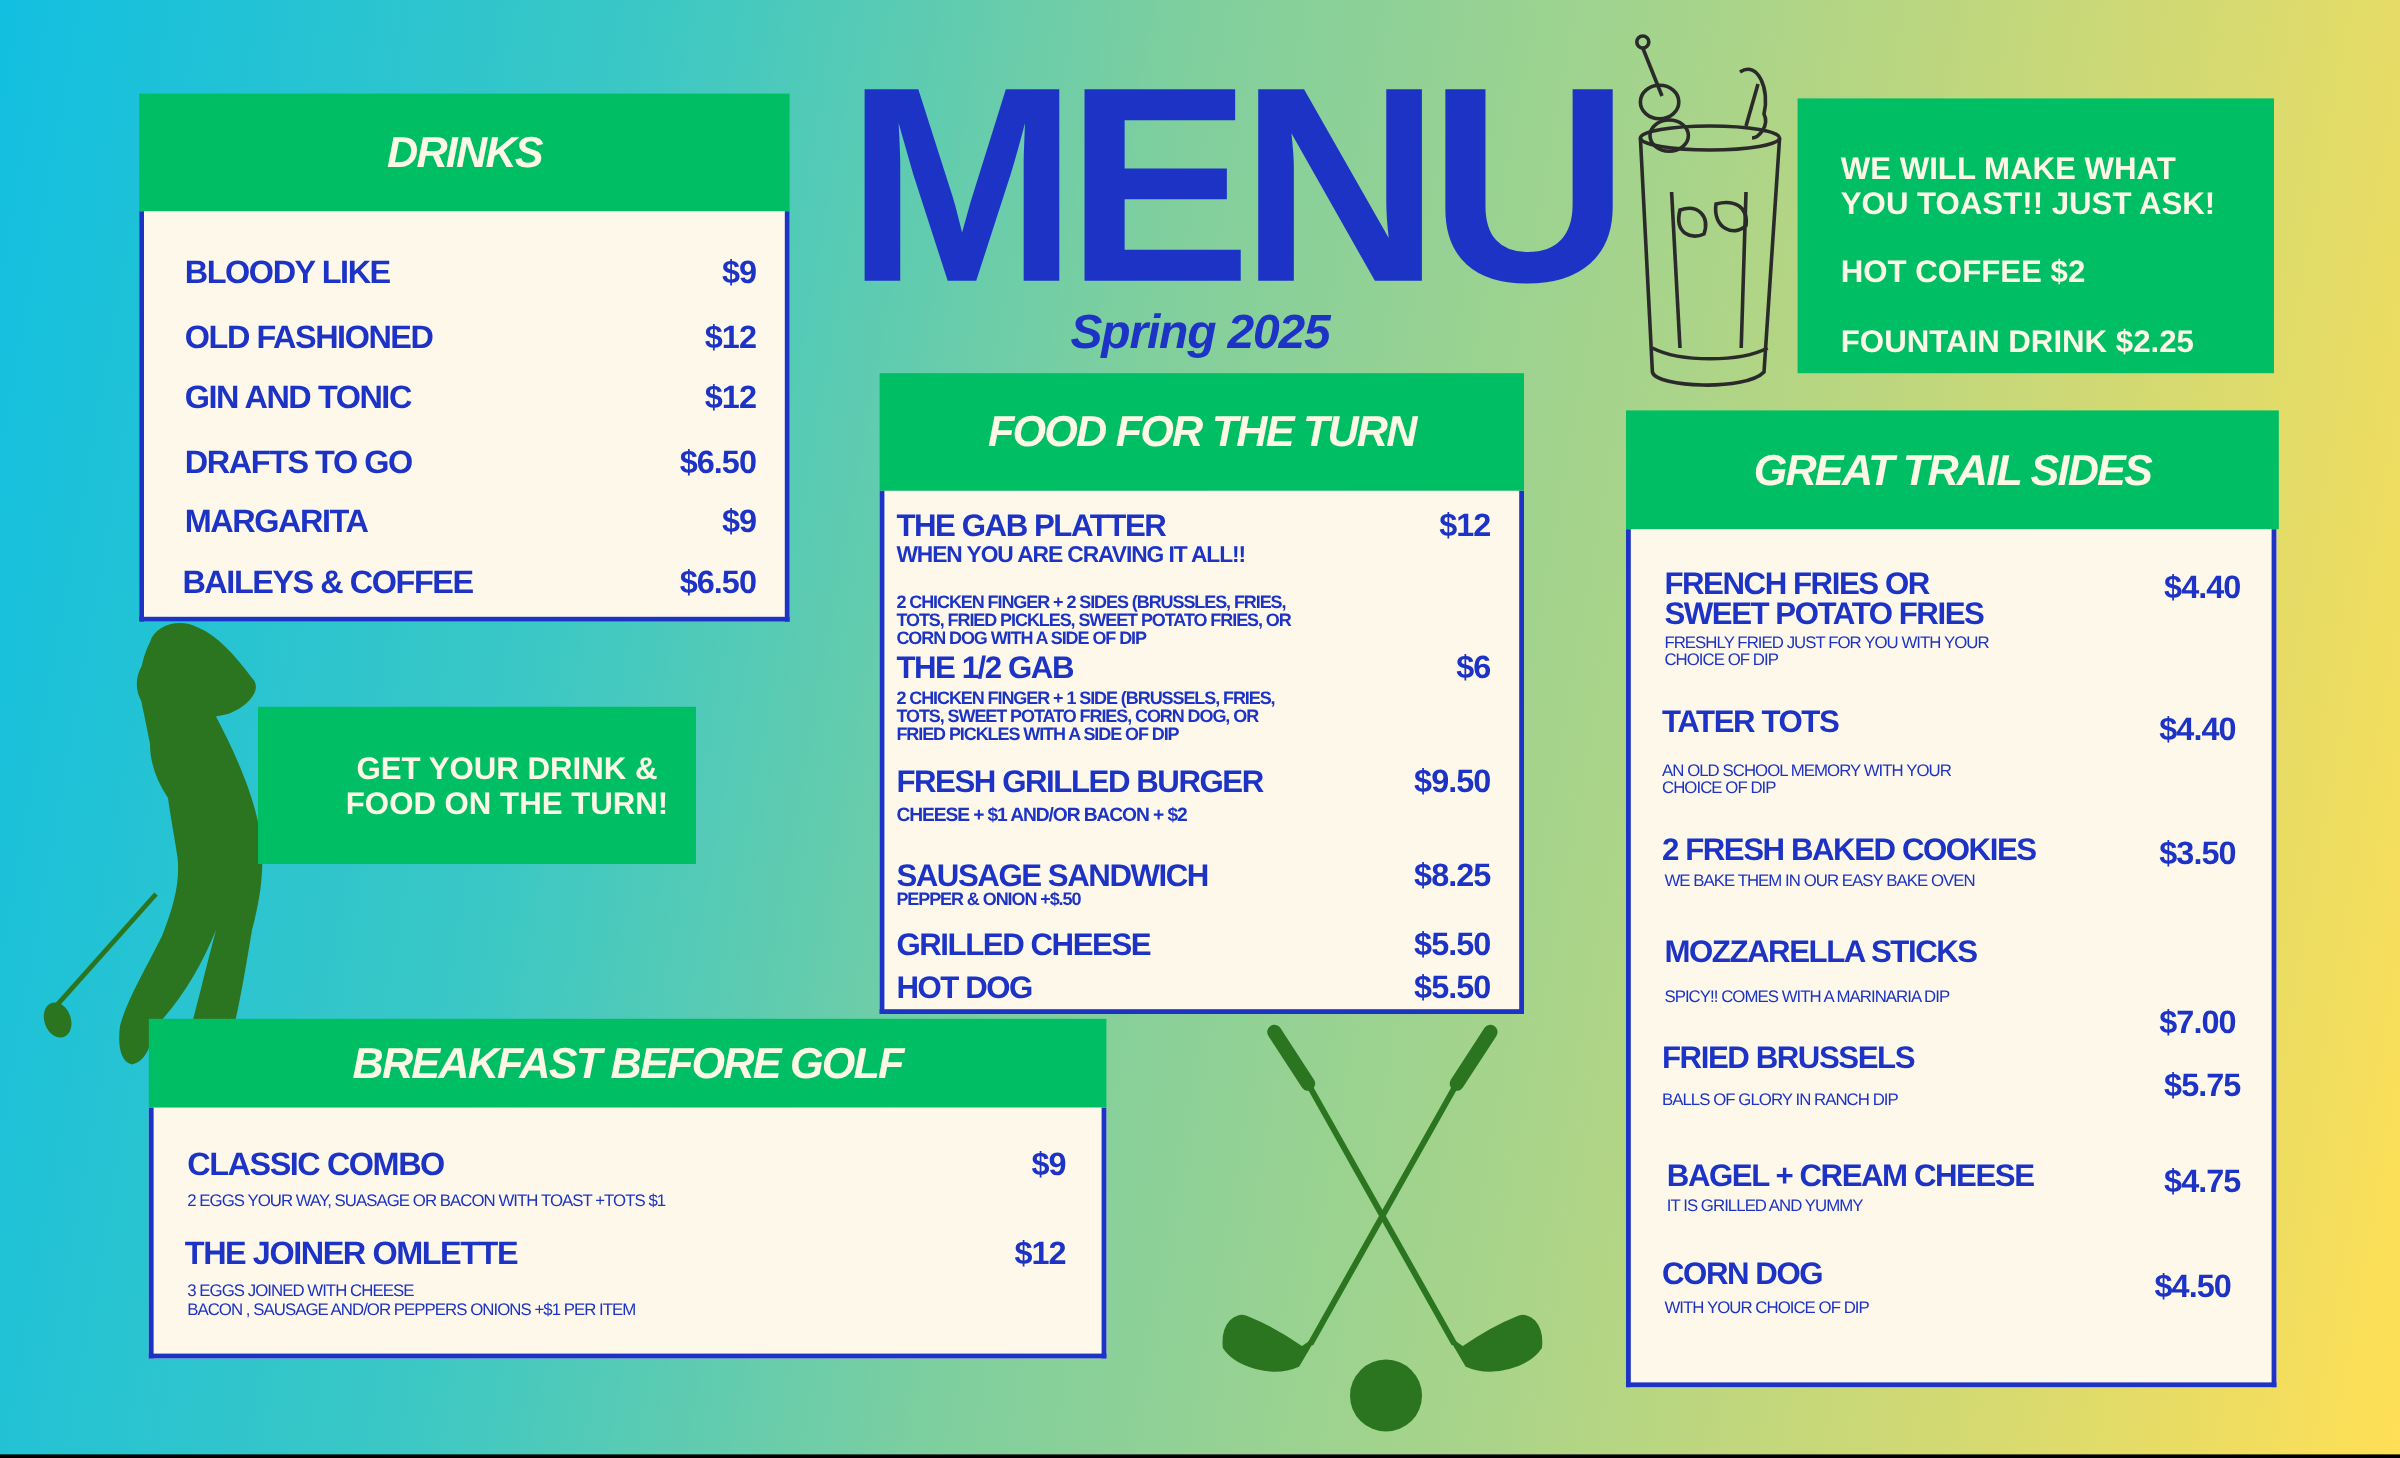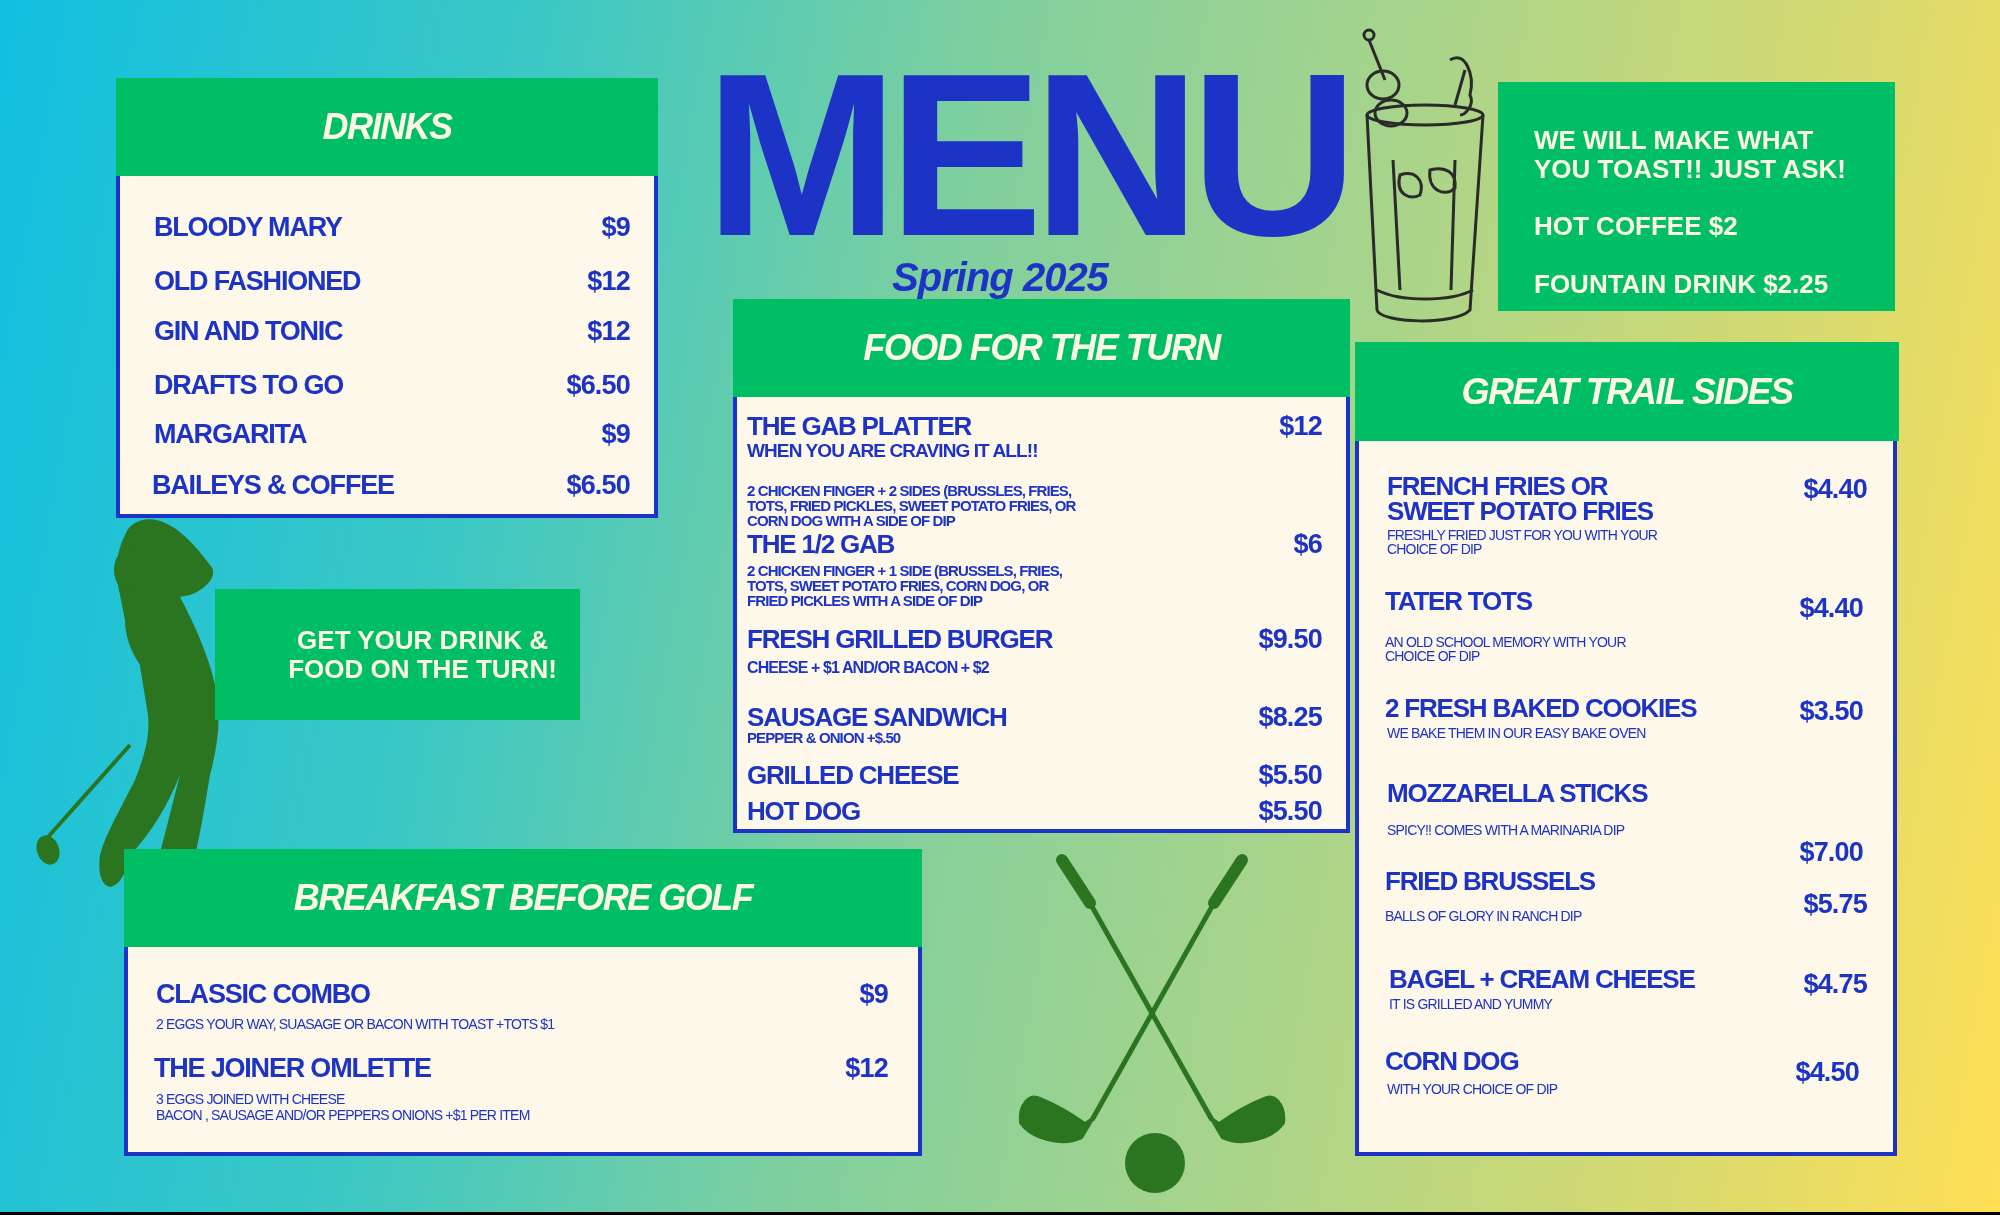--- a/index.html
+++ b/index.html
@@ -45,38 +45,38 @@
     }
 
     
     #drinks { left: 116px; top: 78px; width: 542px; }
     #drinks .card-header { height: 98px; font-size: 36px; }
     #drinks .card-body { height: 342px; }
     #drinks .item-name { left: 34px; font-size: 27px; }
     #drinks .item-price { right: 24px; font-size: 27px; }
 
     
-    #food { left: 733px; top: 299px; width: 617px; border-radius: 31px; }
+    #food { left: 733px; top: 311px; width: 537px; border-radius: 31px; }
     #food .card-header { height: 98px; font-size: 36px; }
     #food .card-body { height: 436px; }
     #food .item-name { left: 10px; font-size: 26px; }
     #food .item-price { right: 24px; font-size: 27px; }
     #food .item-desc { left: 10px; font-size: 15px; font-weight: bold; letter-spacing: -0.9px; }
 
     
     #sides { left: 1355px; top: 342px; width: 544px; }
     #sides .card-header { height: 99px; font-size: 36px; }
     #sides .card-body { height: 715px; width: 542px; }
     #sides .item-name { left: 28px; font-size: 26px; line-height: 0.95; }
     #sides .item-price { right: 26px; font-size: 27px; }
     #sides .item-desc { left: 28px; font-size: 14px; }
 
     
     #breakfast { left: 124px; top: 849px; width: 798px; }
-    #breakfast .card-header { height: 98px; font-size: 36px; text-align: right; }
+    #breakfast .card-header { height: 74px; font-size: 36px; text-align: right; }
     #breakfast .card-body { height: 209px; }
     #breakfast .item-name { left: 28px; font-size: 27px; }
     #breakfast .item-price { right: 30px; font-size: 27px; }
     #breakfast .item-desc { left: 28px; font-size: 14px; line-height: 1.15; }
 
     
     .promo {
       position: absolute; background: #00be64; color: #fdf8e6; font-weight: bold;
     }
     #promo-turn { left: 215px; top: 589px; width: 365px; height: 131px;
@@ -99,21 +99,21 @@
     <ellipse cx="100" cy="55" rx="16" ry="22"></ellipse>
     <path d="M18 322 L100 230" stroke="#2c7520" stroke-width="4"></path>
     <ellipse cx="18" cy="335" rx="11" ry="15" transform="rotate(-20 18 335)"></ellipse>
   </g>
 </svg>
 
 <div class="card" id="drinks">
   <div class="card-header">DRINKS</div>
   <div class="card-body">
     <div class="row" style="top:36px;">
-      <span class="item-name">BLOODY MARY</span>
+      <span class="item-name">BLOODY LIKE</span>
       <span class="item-price">$9</span>
     </div>
     <div class="row" style="top:90px;">
       <span class="item-name">OLD FASHIONED</span>
       <span class="item-price">$12</span>
     </div>
     <div class="row" style="top:140px;">
       <span class="item-name">GIN AND TONIC</span>
       <span class="item-price">$12</span>
     </div>

